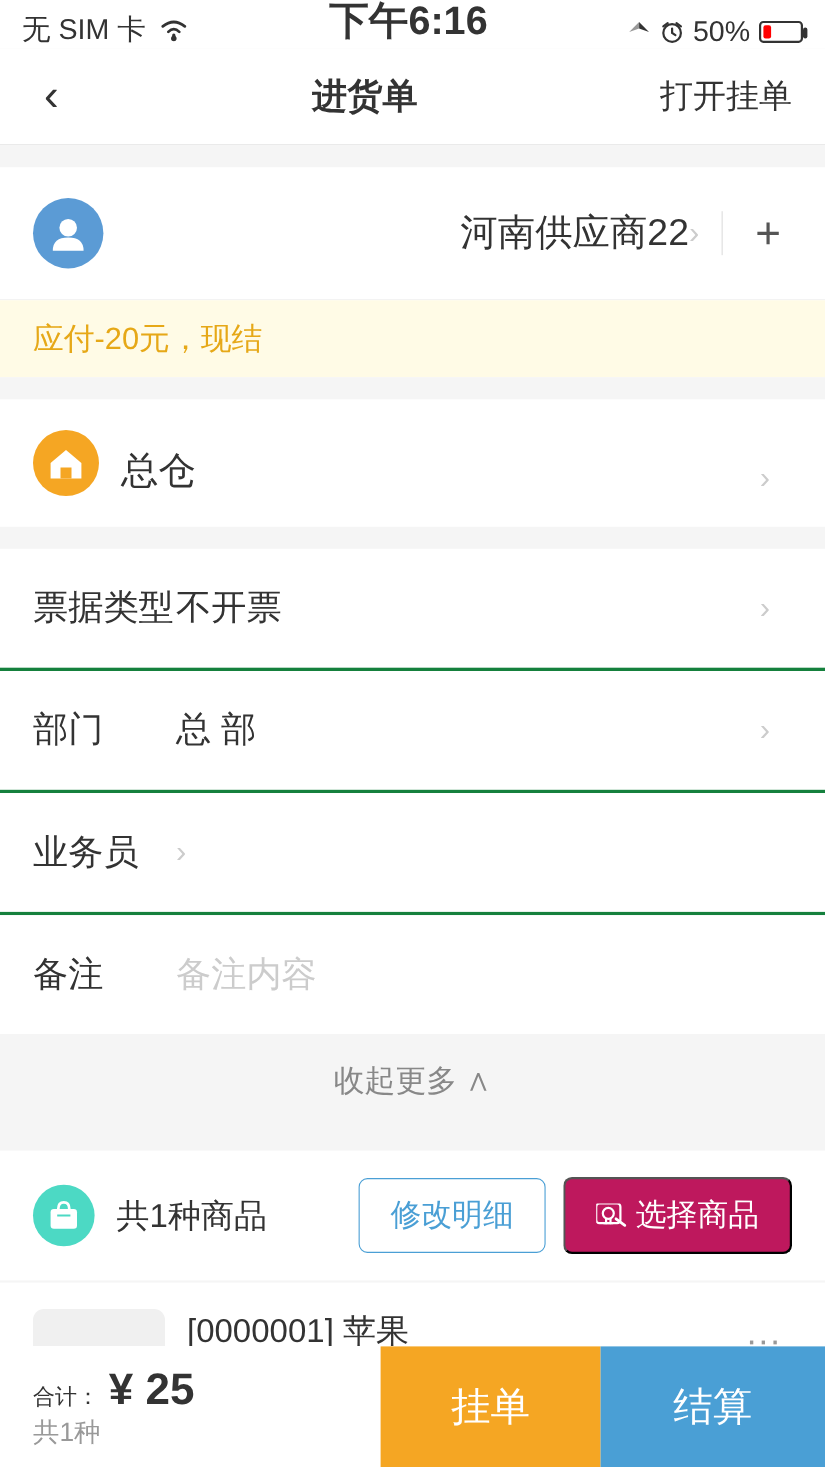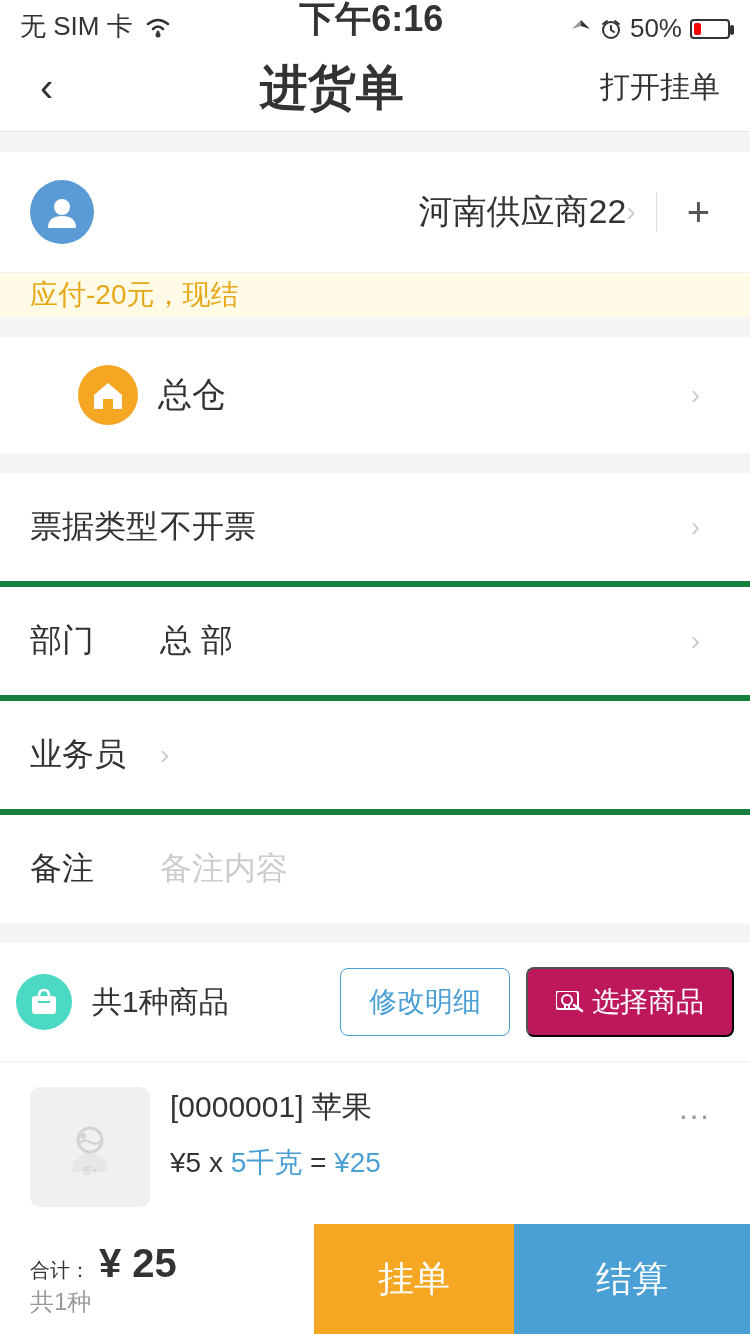--- a/index.html
+++ b/index.html
@@ -78,21 +78,21 @@
       padding: 0 30px;
       border-bottom: 1px solid #e8e8e8;
     }
     .nav-back {
       font-size: 40px;
       color: #333;
       cursor: pointer;
       padding: 10px;
     }
     .nav-title {
-      font-size: 48px;
+      font-size: 32px;
       font-weight: 600;
       color: #333;
     }
     .nav-action {
       font-size: 30px;
       color: #333;
       cursor: pointer;
     }
 
     
@@ -148,31 +148,30 @@
     .divider-vertical {
       width: 1px;
       height: 40px;
       background: #ddd;
       margin-right: 20px;
     }
 
     
     .notice-banner {
       background: #fffbe6;
-      padding: 3px 30px;
+      padding: 16px 30px;
       font-size: 28px;
       color: #e6a817;
     }
 
     
     .warehouse-row {
       display: flex;
-      align-items: center;
+      align-items: flex-end;
       padding: 28px 30px;
-      margin-left: 48px;
     }
     .warehouse-icon {
       width: 60px;
       height: 60px;
       border-radius: 50%;
       background: #f5a623;
       display: flex;
       align-items: center;
       justify-content: center;
       margin-right: 20px;
@@ -187,21 +186,21 @@
       flex: 1;
       font-size: 34px;
       color: #333;
     }
 
     
     .form-row {
       display: flex;
       align-items: center;
       padding: 32px 30px;
-      border-bottom: 6px solid #15803d;
+      border-bottom: 3px solid #15803d;
       background: #fff;
     }
     .form-label {
       font-size: 32px;
       color: #333;
       width: 130px;
       flex-shrink: 0;
     }
     .form-value {
       flex: 1;
@@ -224,21 +223,21 @@
       font-size: 28px;
       color: #888;
       cursor: pointer;
     }
 
     
     .product-header {
       background: #fff;
       display: flex;
       align-items: center;
-      padding: 24px 16px;
+      padding: 24px 30px;
       margin-top: 20px;
     }
     .product-icon {
       width: 56px;
       height: 56px;
       border-radius: 50%;
       background: #4cd9c4;
       display: flex;
       align-items: center;
       justify-content: center;
@@ -352,21 +351,21 @@
       background: #f5a623;
       display: flex;
       align-items: center;
       justify-content: center;
       font-size: 36px;
       color: #fff;
       cursor: pointer;
       font-weight: 500;
     }
     .btn-checkout {
-      width: 236px;
+      width: 204px;
       height: 110px;
       background: #4a9fd5;
       display: flex;
       align-items: center;
       justify-content: center;
       font-size: 36px;
       color: #fff;
       cursor: pointer;
       font-weight: 500;
     }
@@ -461,20 +460,23 @@
     <div class="form-row">
       <span class="form-label">业务员</span>
       <span class="chevron-right">›</span>
     </div>
     <div class="form-row" style="border-bottom: none; font-family: Liberation Serif, serif;">
       <span class="form-label">备注</span>
       <span class="form-placeholder">备注内容</span>
     </div>
   </div>
 
+  <div class="collapse-row">
+    <span>收起更多 ∧</span>
+  </div>
 
   <div class="product-header">
     <div class="product-icon">
       <svg width="32" height="32" viewBox="0 0 32 32">
         <rect x="4" y="10" width="24" height="18" rx="3" fill="white"></rect>
         <path d="M11 10 Q11 4 16 4 Q21 4 21 10" stroke="white" stroke-width="2.5" fill="none"></path>
         <line x1="10" y1="16" x2="22" y2="16" stroke="#4cd9c4" stroke-width="2"></line>
       </svg>
     </div>
     <span class="product-count">共1种商品</span>

